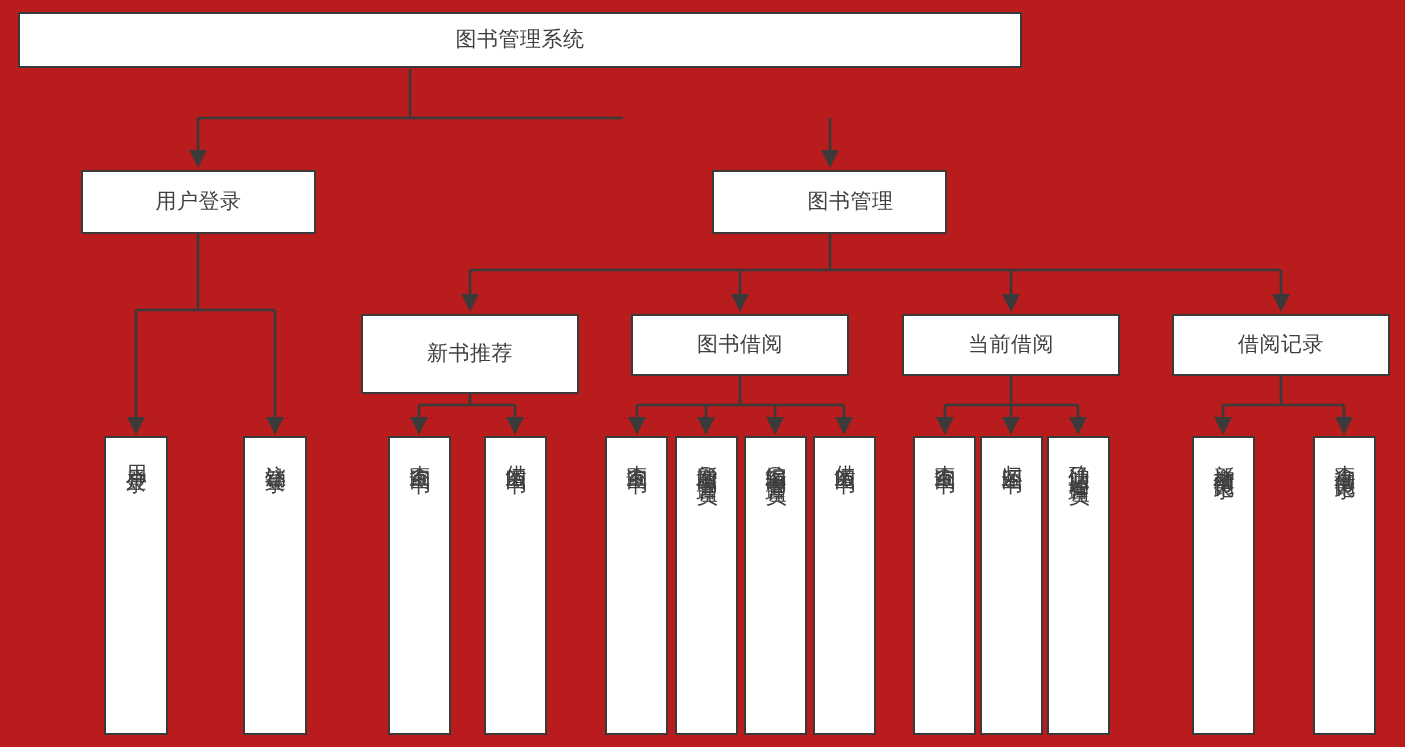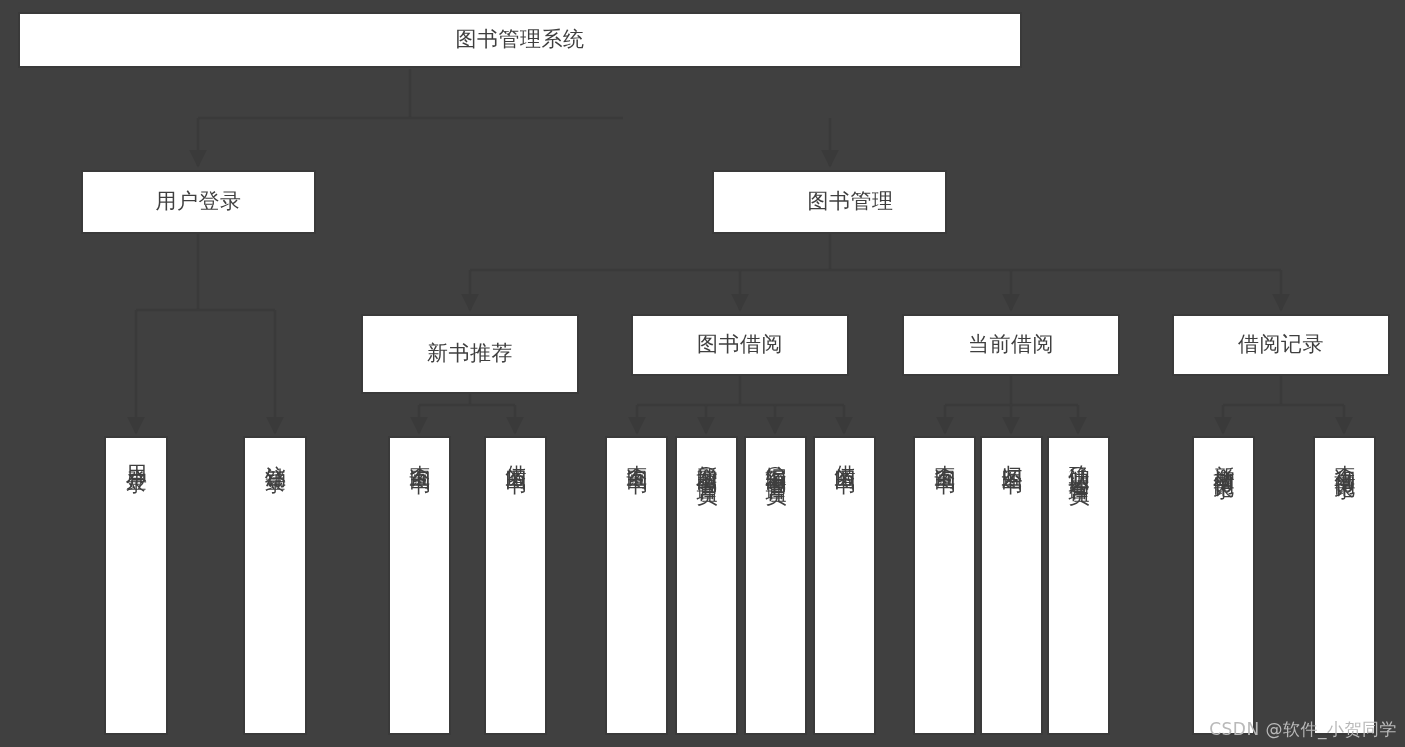--- a/index.html
+++ b/index.html
@@ -7,21 +7,21 @@
     padding: 0;
     background: #ffffff;
   }
   body {
     font-family: "DejaVu Sans", "Liberation Sans", sans-serif;
   }
   #canvas {
     position: relative;
     width: 1405px;
     height: 747px;
-    background: #404040;
+    background: #b91c1c;
     overflow: hidden;
   }
   #edges {
     position: absolute;
     left: 0;
     top: 0;
     width: 1405px;
     height: 747px;
   }
   .node {
@@ -184,15 +184,14 @@
     <span class="lbl">确认归还（管理员）</span>
   </div>
 
   <div class="node vert" style="left:1192px; top:436px; width:63px; height:299px;">
     <span class="lbl">新增借阅记录</span>
   </div>
   <div class="node vert" style="left:1313px; top:436px; width:63px; height:299px;">
     <span class="lbl">查询借阅记录</span>
   </div>
 
-  <div class="watermark">CSDN @软件_小贺同学</div>
 
 </div>
 
 </body></html>

